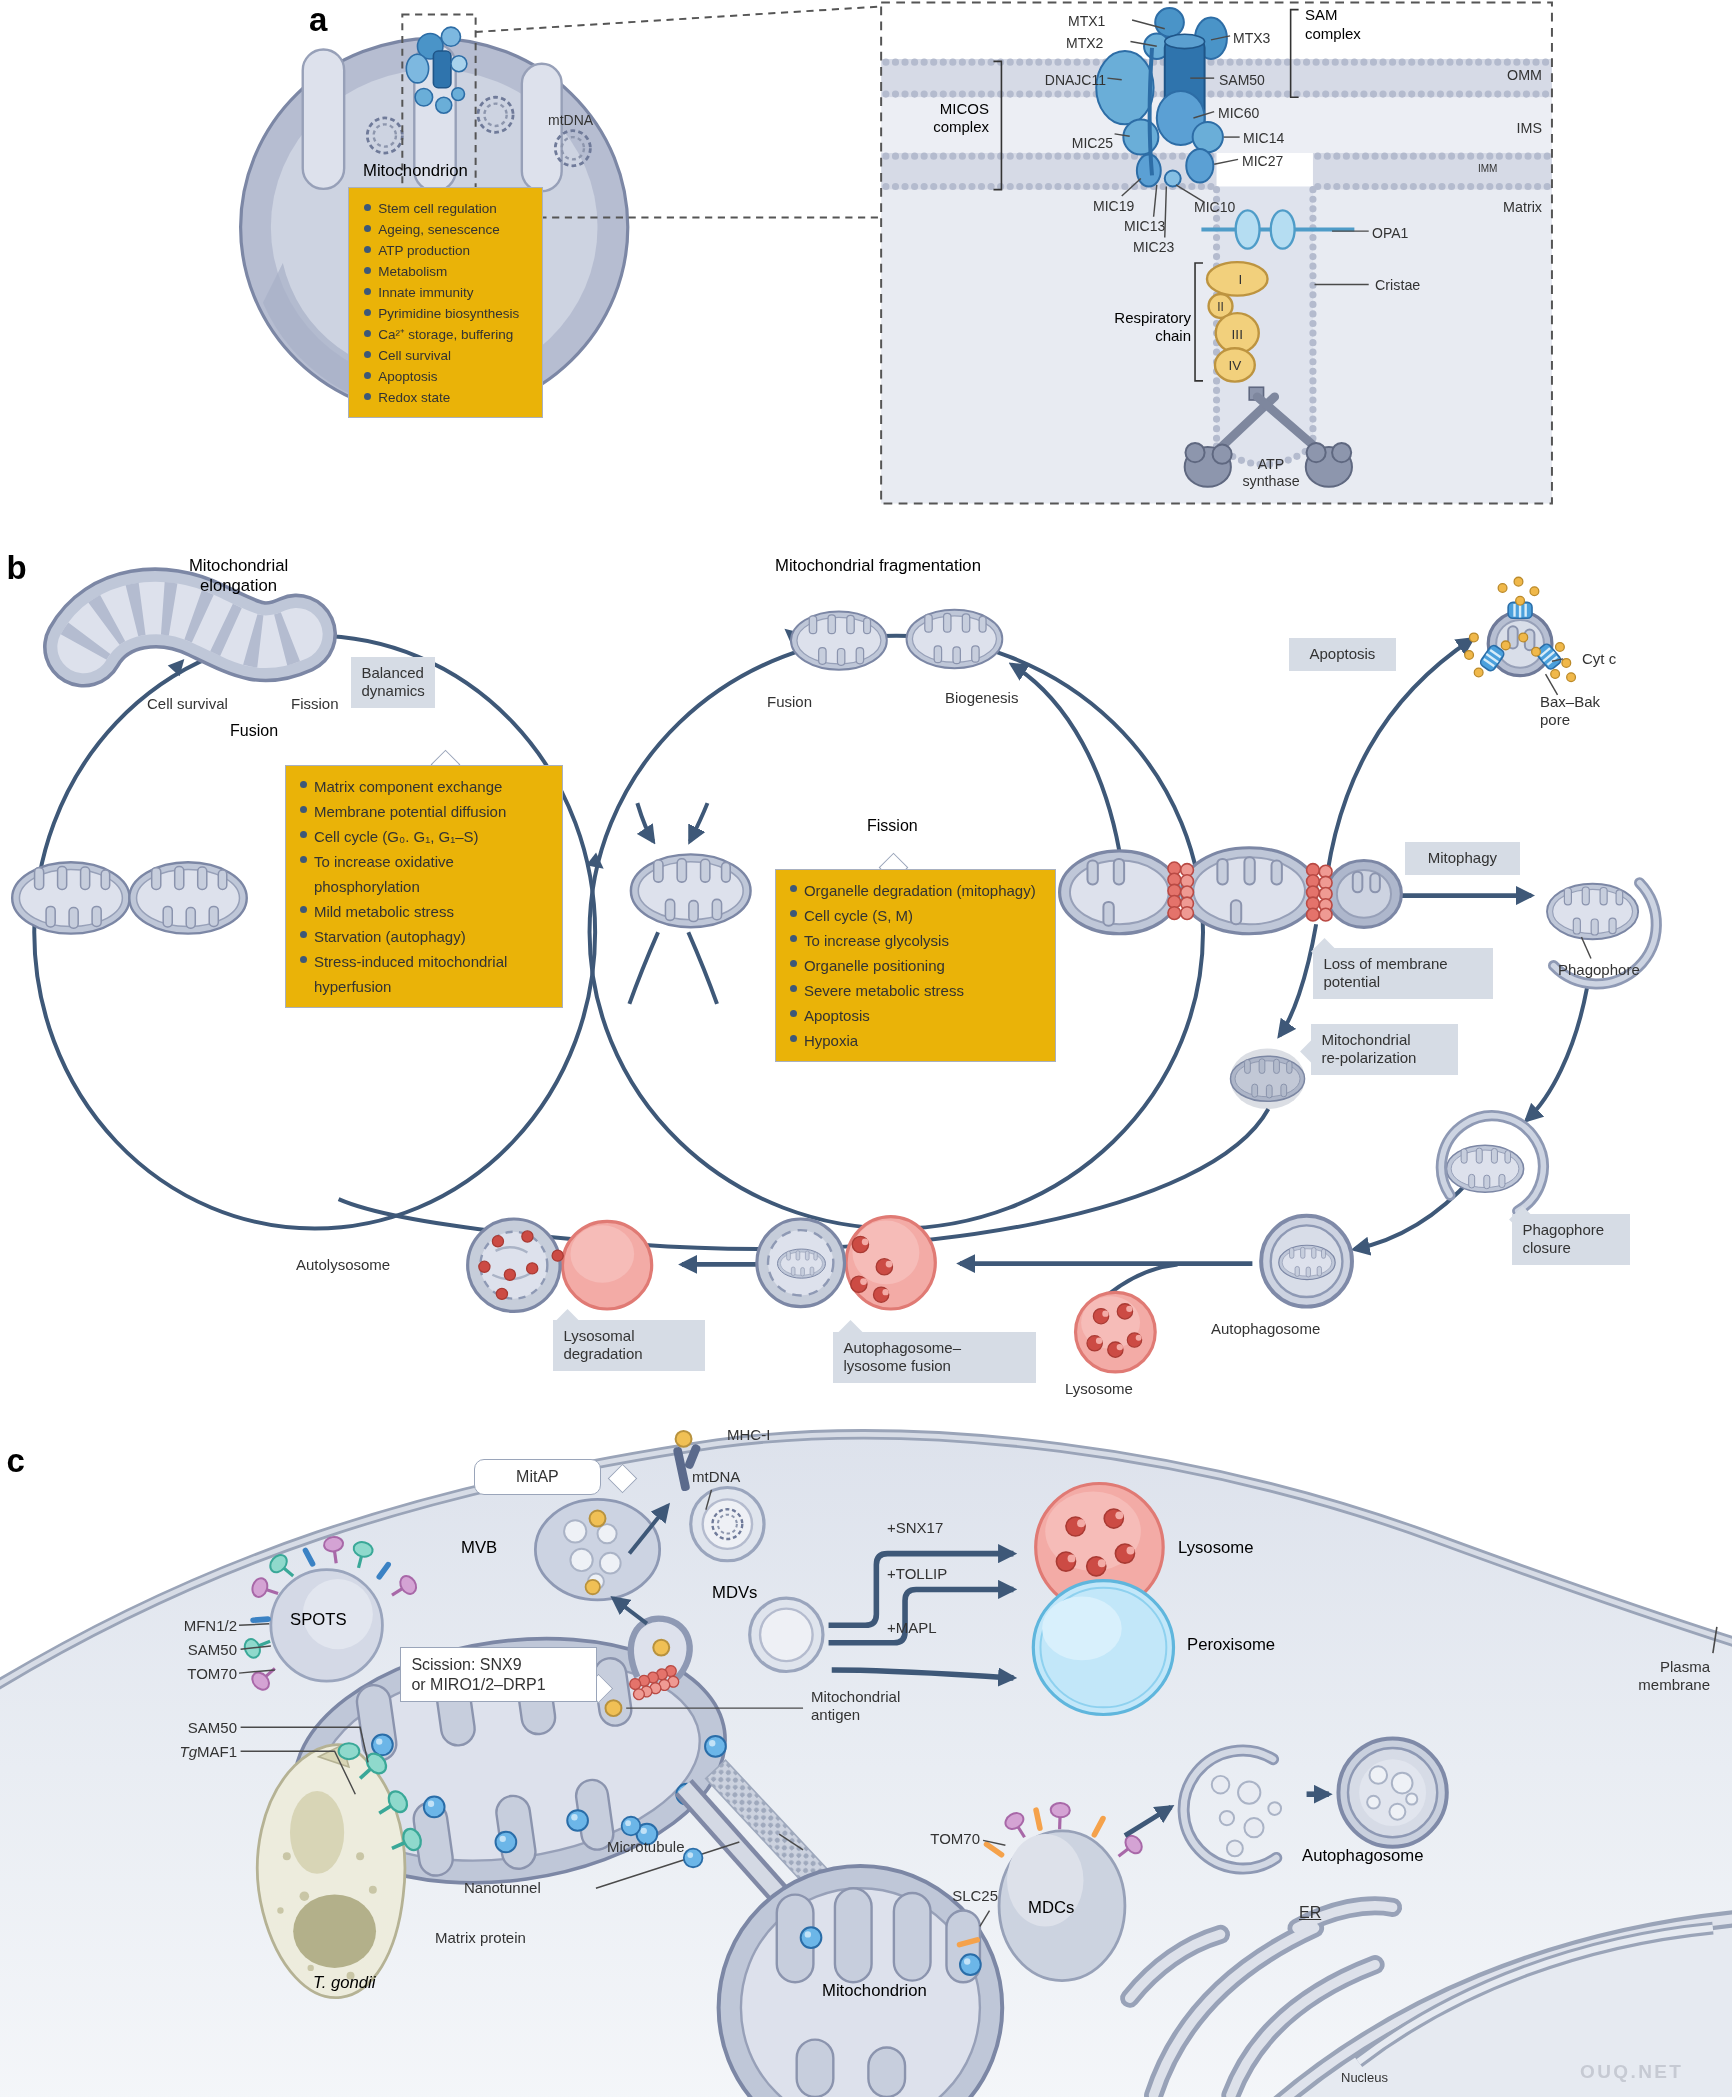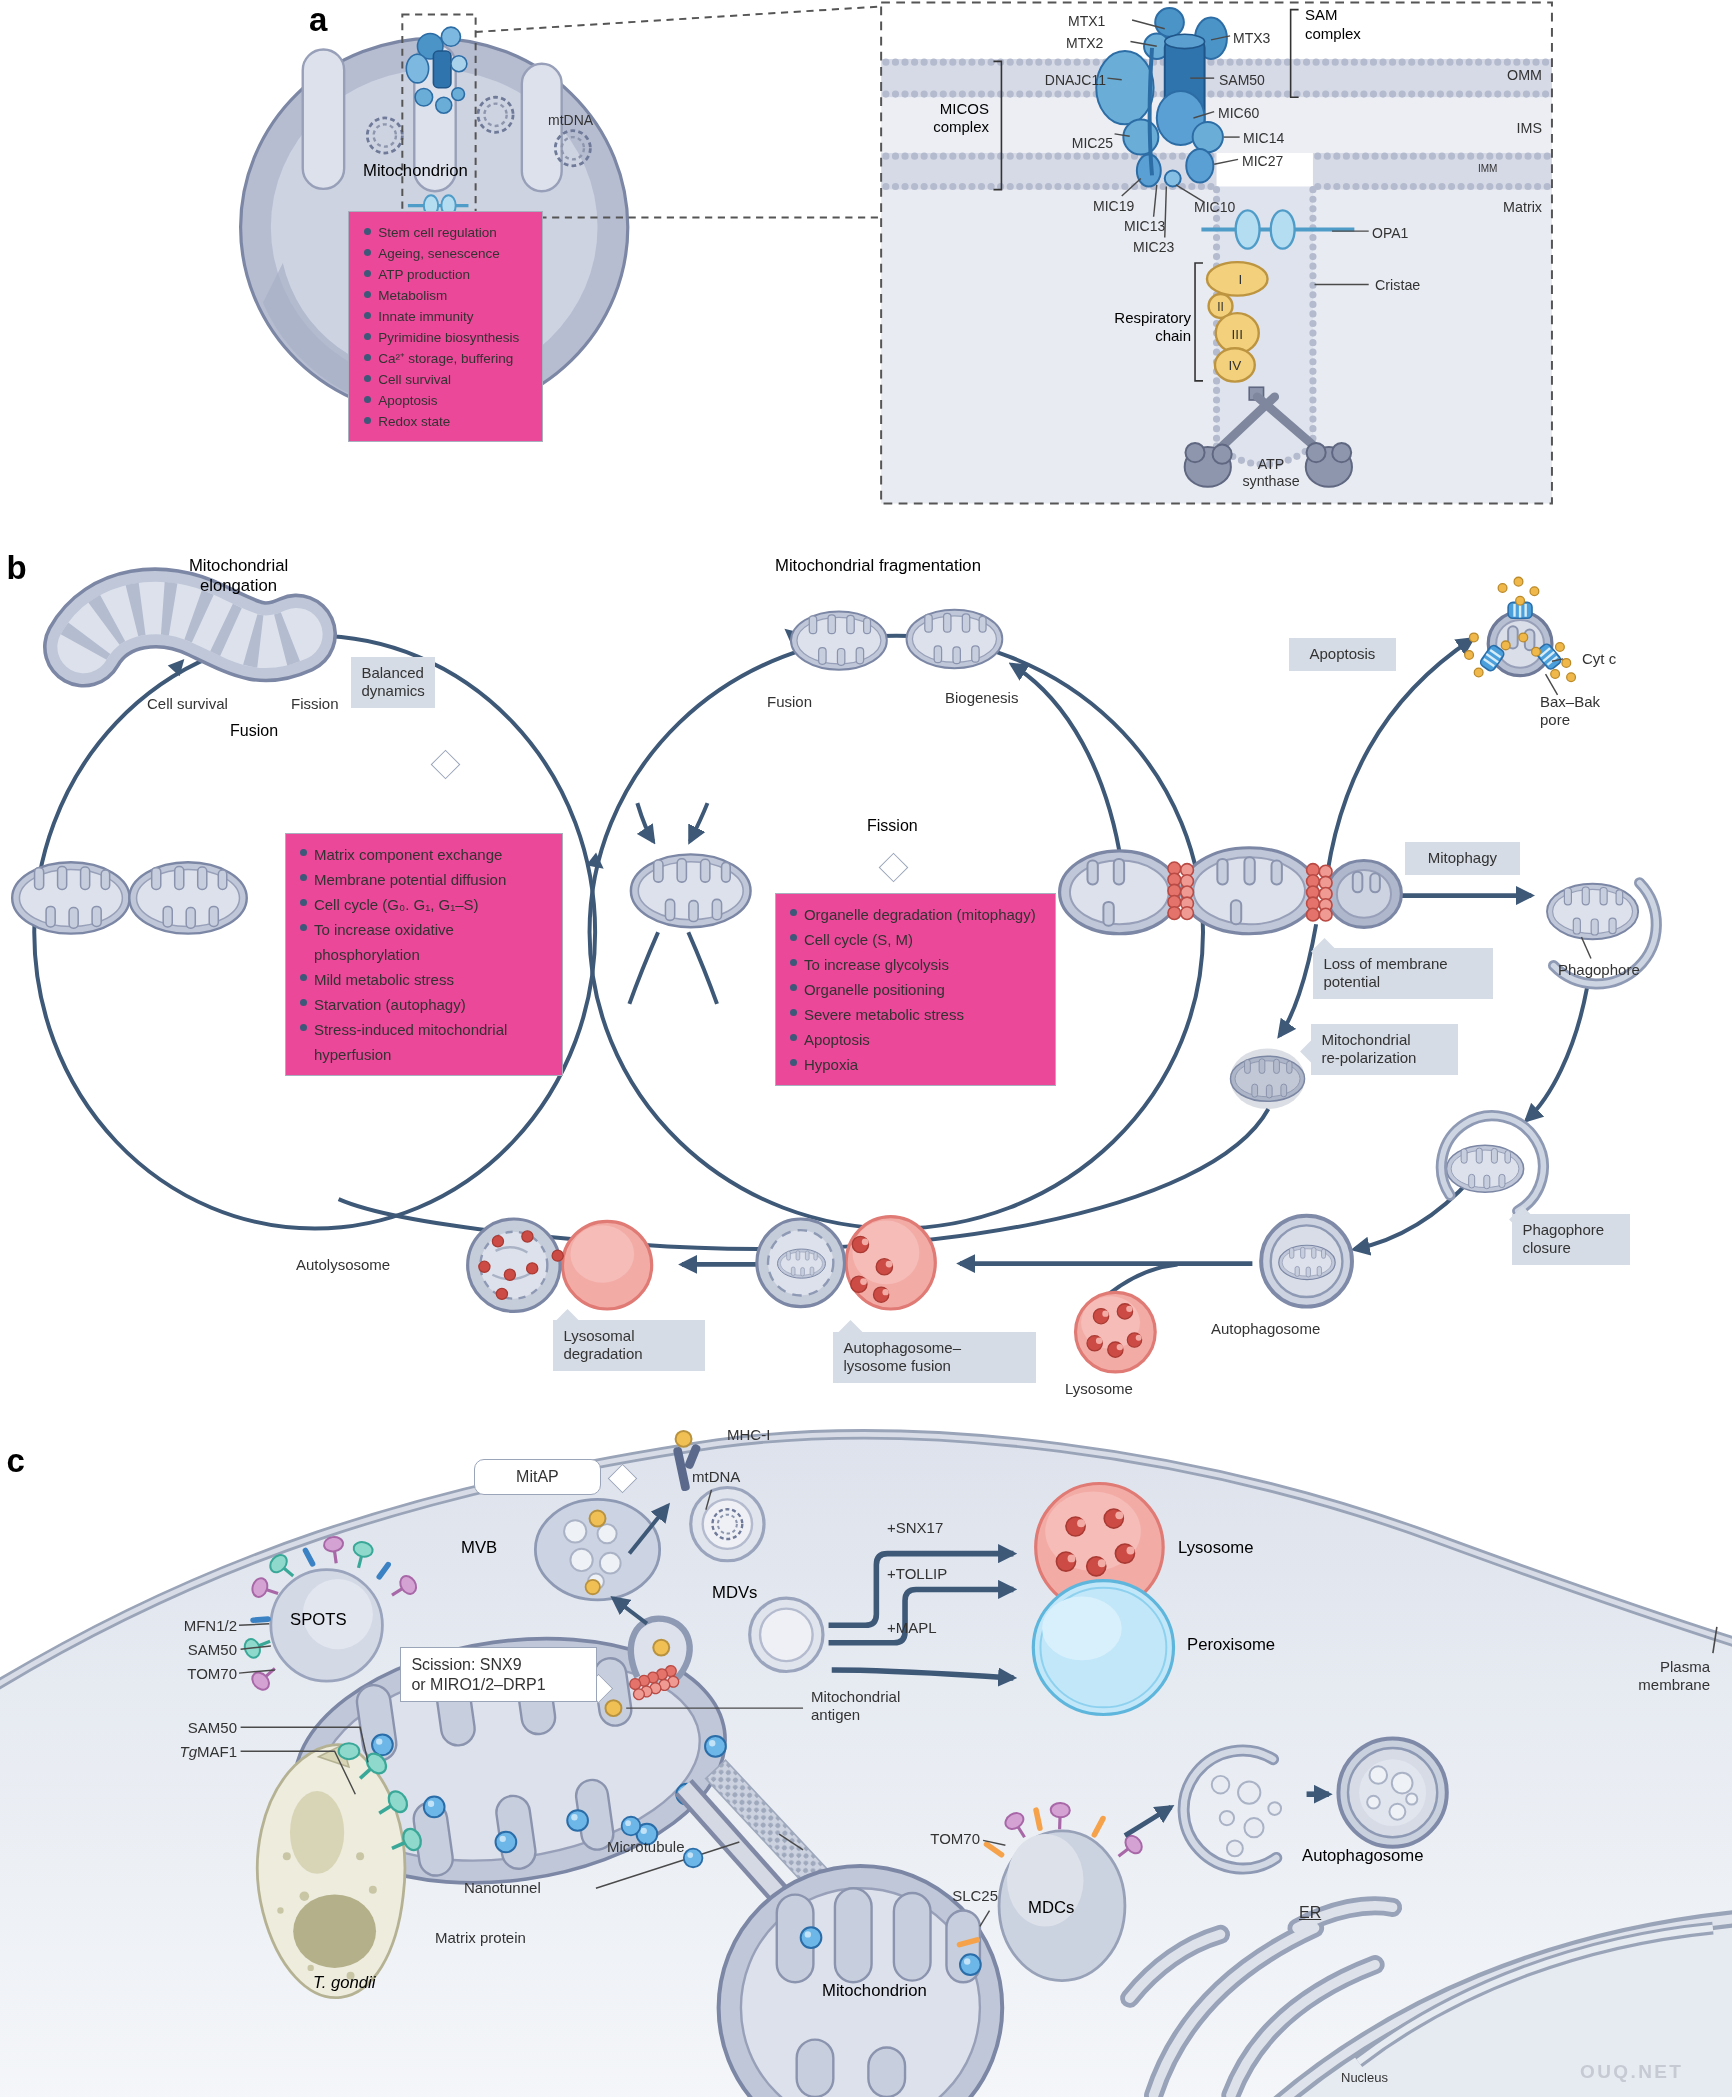--- a/index.html
+++ b/index.html
@@ -10,21 +10,21 @@
   .b{font-weight:normal;color:#000000;}
   .i{font-style:italic;}
   .r{text-align:right;}
   .c{text-align:center;}
   .s{font-size:14px;}
   .panelletter{font-size:33px;font-weight:bold;color:#000;line-height:1;}
   .graybox{background:#d6dce5;padding:7.2px 10.4px;}
   .whitebox{background:#fff;border:1.3px solid #9aa5ba;padding:7.2px 10.4px;}
   .tip{position:absolute;z-index:2;width:19px;height:19px;background:#d6dce5;transform:rotate(45deg);}
   .tipw{position:absolute;z-index:2;width:19px;height:19px;background:#fff;border:1.3px solid #9aa5ba;transform:rotate(45deg);}
-  .listbox{position:absolute;z-index:3;background:#ec4899;border:1.3px solid #a8b0c0;margin-top:24px;}
+  .listbox{position:absolute;z-index:3;background:#eab308;border:1.3px solid #a8b0c0;}
   .listbox ul{list-style:none;margin:0;padding:8px 9.6px;}
   .listbox li{position:relative;padding-left:18.3px;}
   .listbox li::before{content:"";position:absolute;left:4px;top:0.48em;width:7.2px;height:7.2px;border-radius:50%;background:#3d5878;}
   .la ul{padding:9.6px 11px;}
   .la li{font-size:13.5px;line-height:21px;}
   .lb li{font-size:15px;line-height:25px;}
   .wm{position:absolute;z-index:4;font-size:19px;letter-spacing:2.4px;color:#c6cad3;font-weight:bold;}
 </style>
 </head>
 <body>
@@ -708,21 +708,21 @@
 <div class="lbl b" style="left:775px;top:556px;width:263px;font-size:16.7px;">Mitochondrial fragmentation</div>
 <div class="lbl" style="left:147px;top:695px;">Cell survival</div>
 <div class="lbl" style="left:291px;top:695px;">Fission</div>
 <div class="lbl graybox" style="left:351px;top:657px;">Balanced
 dynamics</div>
 <div class="lbl b" style="left:230px;top:721px;font-size:16px;">Fusion</div>
 <div class="lbl" style="left:767px;top:693px;">Fusion</div>
 <div class="lbl" style="left:945px;top:689px;">Biogenesis</div>
 <div class="lbl b" style="left:867px;top:816px;font-size:16px;">Fission</div>
 <div class="tipw" style="left:435px;top:754px;"></div>
-<div class="listbox lb" style="left:285px;top:809px;width:276px;">
+<div class="listbox lb" style="left:285px;top:765px;width:276px;">
   <ul>
     <li>Matrix component exchange</li>
     <li>Membrane potential diffusion</li>
     <li>Cell cycle (G₀. G₁, G₁–S)</li>
     <li>To increase oxidative phosphorylation</li>
     <li>Mild metabolic stress</li>
     <li>Starvation (autophagy)</li>
     <li>Stress-induced mitochondrial hyperfusion</li>
   </ul>
 </div>

